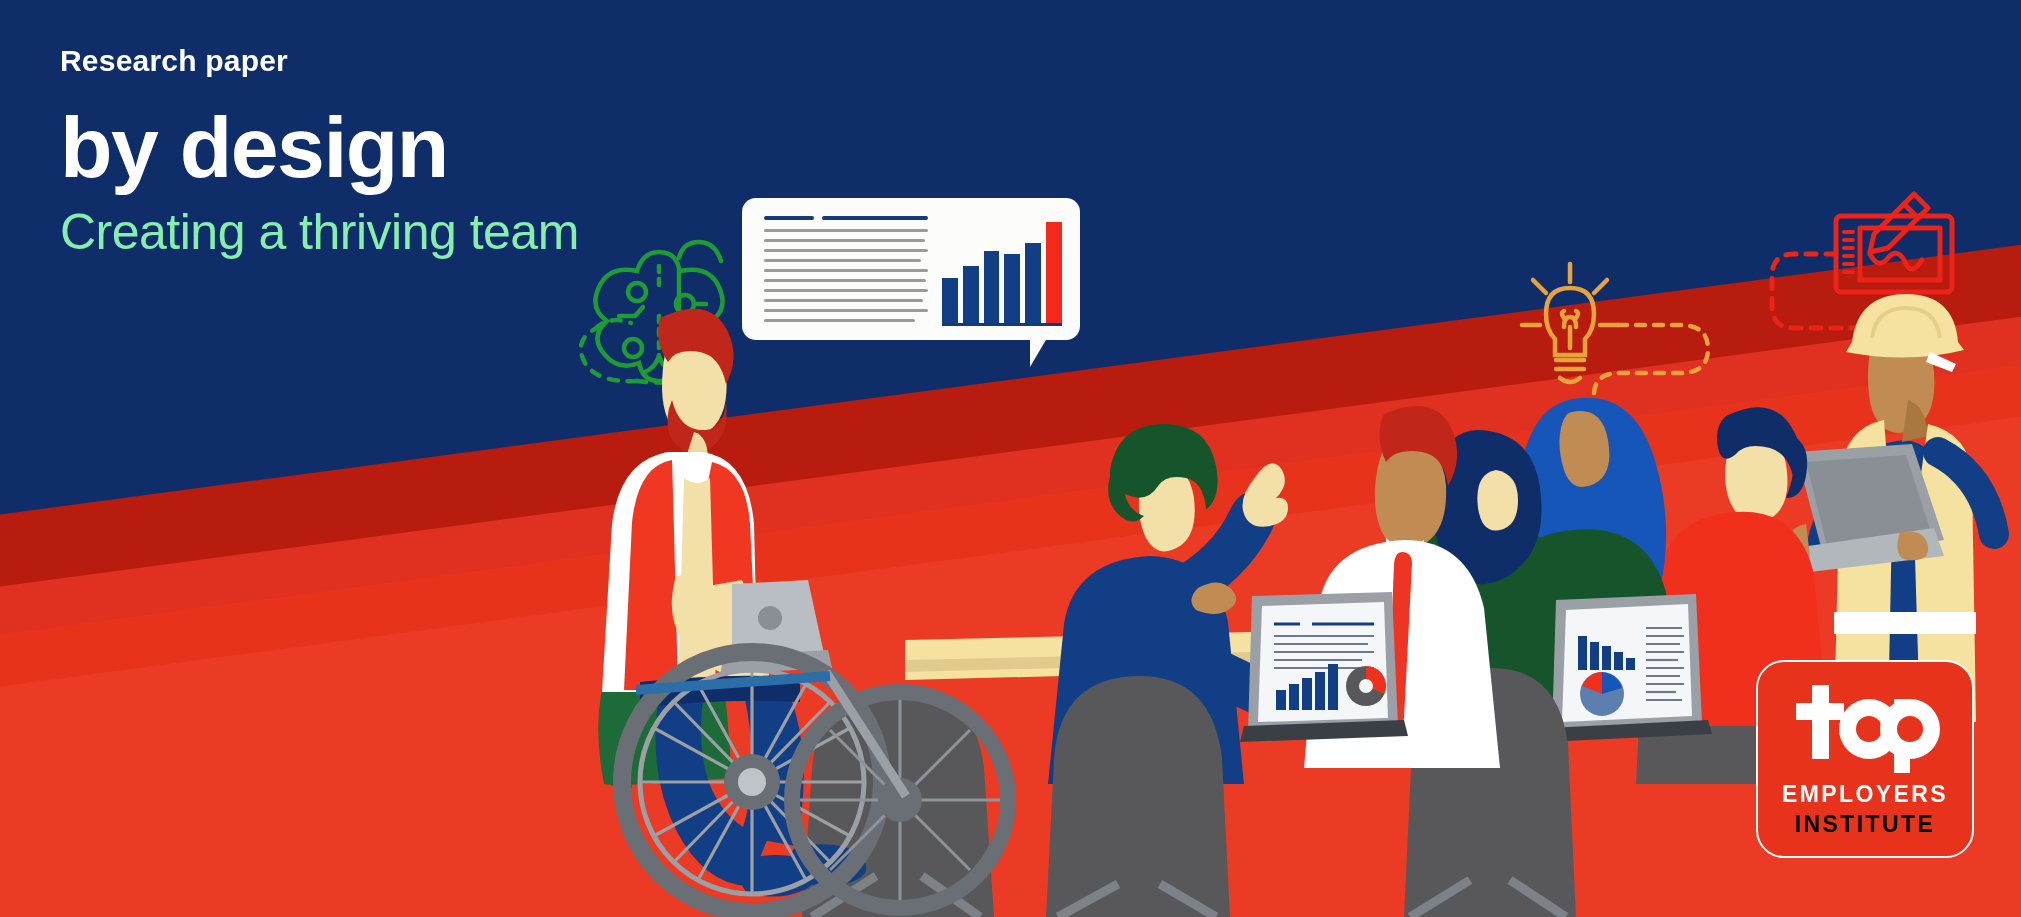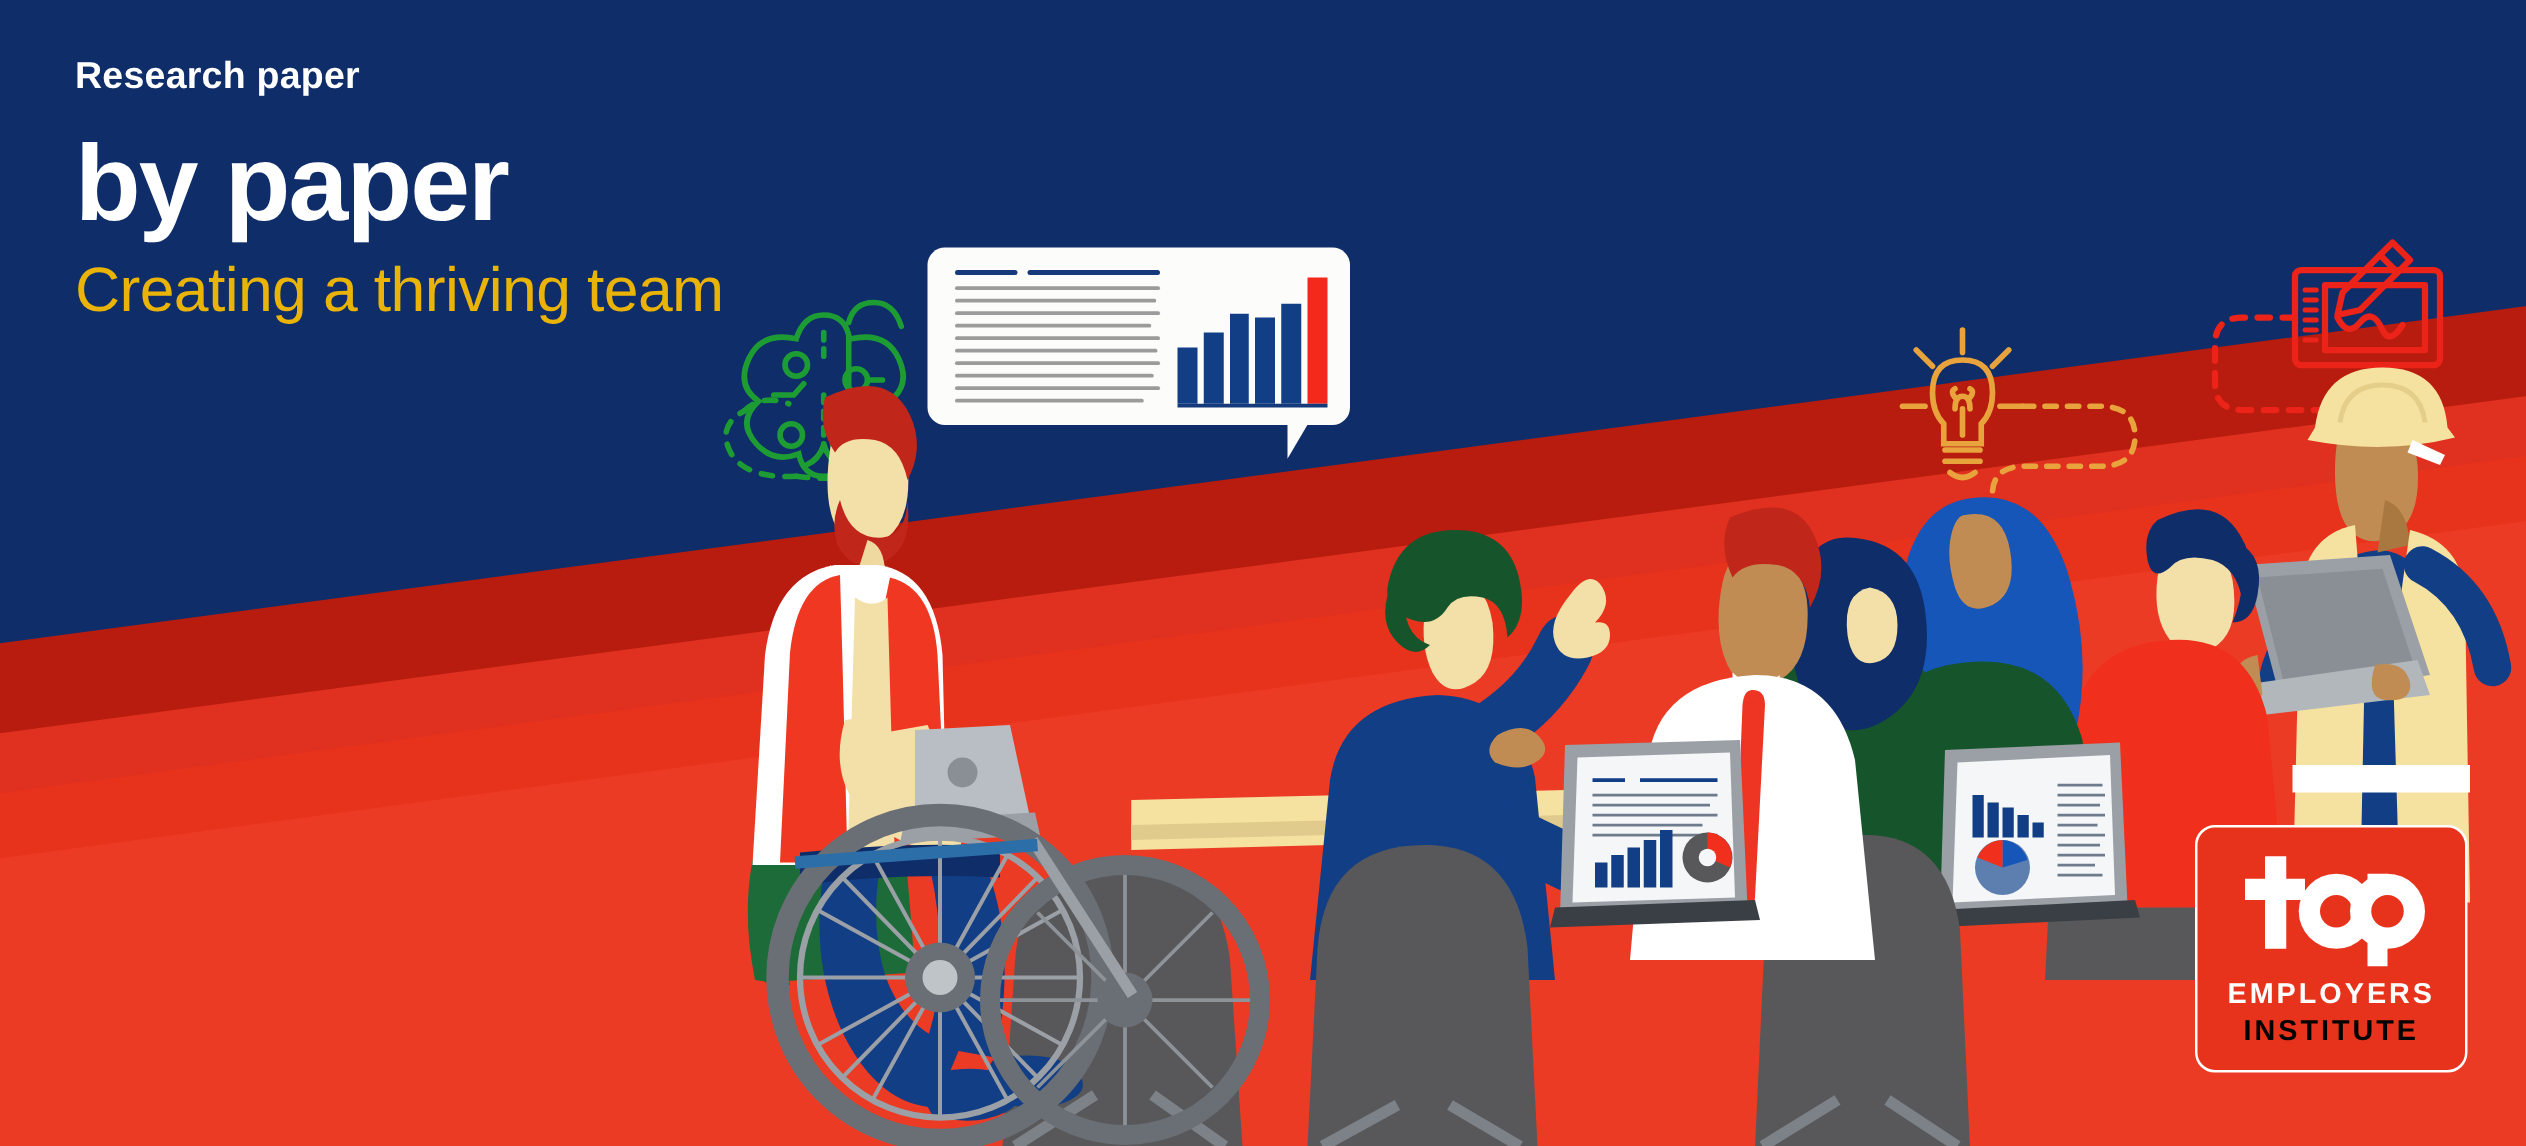--- a/index.html
+++ b/index.html
@@ -42,21 +42,21 @@
   
   .text-block{ position:absolute; left:60px; top:44px; z-index:40; }
   .kicker{
     color:#ffffff; font-size:30px; font-weight:bold; letter-spacing:.2px;
   }
   .title{
     color:#ffffff; font-weight:bold; font-size:86px; line-height:.96;
     margin-top:28px; letter-spacing:-1.5px;
   }
   .subtitle{
-    color:#eab308; font-size:50px; line-height:1.08; margin-top:16px;
+    color:#86efac; font-size:50px; line-height:1.08; margin-top:16px;
     font-weight:400; letter-spacing:-.5px;
   }
 
   
   .deco{ position:absolute; z-index:30; }
   .deco-brain{ left:575px; top:196px; }
   .deco-bulb{ left:1500px; top:252px; }
   .deco-tablet{ left:1760px; top:176px; }
 
   
@@ -80,21 +80,21 @@
   .bchart .bars{ position:absolute; left:0; right:0; bottom:3px; height:101px; display:flex; align-items:flex-end; gap:5px; }
   .bchart .bar{ flex:1; background:#123E86; }
   .bchart .bar.accent{ background:#F4291B; }
 
   
   .illus{ position:absolute; left:0; top:0; width:2021px; height:917px; z-index:38; }
 
   
   .logo{
     position:absolute; left:1756px; top:660px; width:218px; height:198px;
-    background:#E8331C; border:2px solid #ffffff; border-radius:16px; z-index:60;
+    background:#E8331C; border:2px solid #ffffff; border-radius:28px; z-index:60;
     display:flex; flex-direction:column; align-items:center; justify-content:center;
   }
   .logo-mark{ width:150px; height:96px; }
   .logo-l1{ color:#fff; font-size:23px; font-weight:bold; letter-spacing:2.4px; margin-top:4px; }
   .logo-l2{ color:#000000; font-size:23px; font-weight:bold; letter-spacing:2.4px; margin-top:3px; }
 </style>
 </head>
 <body>
 
 <div id="banner">
@@ -471,21 +471,21 @@
         <line x1="826" y1="672" x2="906" y2="796" stroke="#9BA0A6" stroke-width="9"></line>
         <line x1="636" y1="690" x2="830" y2="676" stroke="#2C6FA8" stroke-width="10"></line>
       </g>
 
     </g>
   </svg>
 
   <div class="text-block">
     <div class="kicker">Research paper</div>
     <div class="title">
-      <div>by paper</div>
+      <div>by design</div>
     </div>
     <div class="subtitle">
       <div>Creating a thriving team</div>
     </div>
   </div>
 
   <div class="logo">
     <svg class="logo-mark" viewBox="0 0 150 96">
 
       <rect x="22" y="4" width="17" height="74" fill="#fff"></rect>

